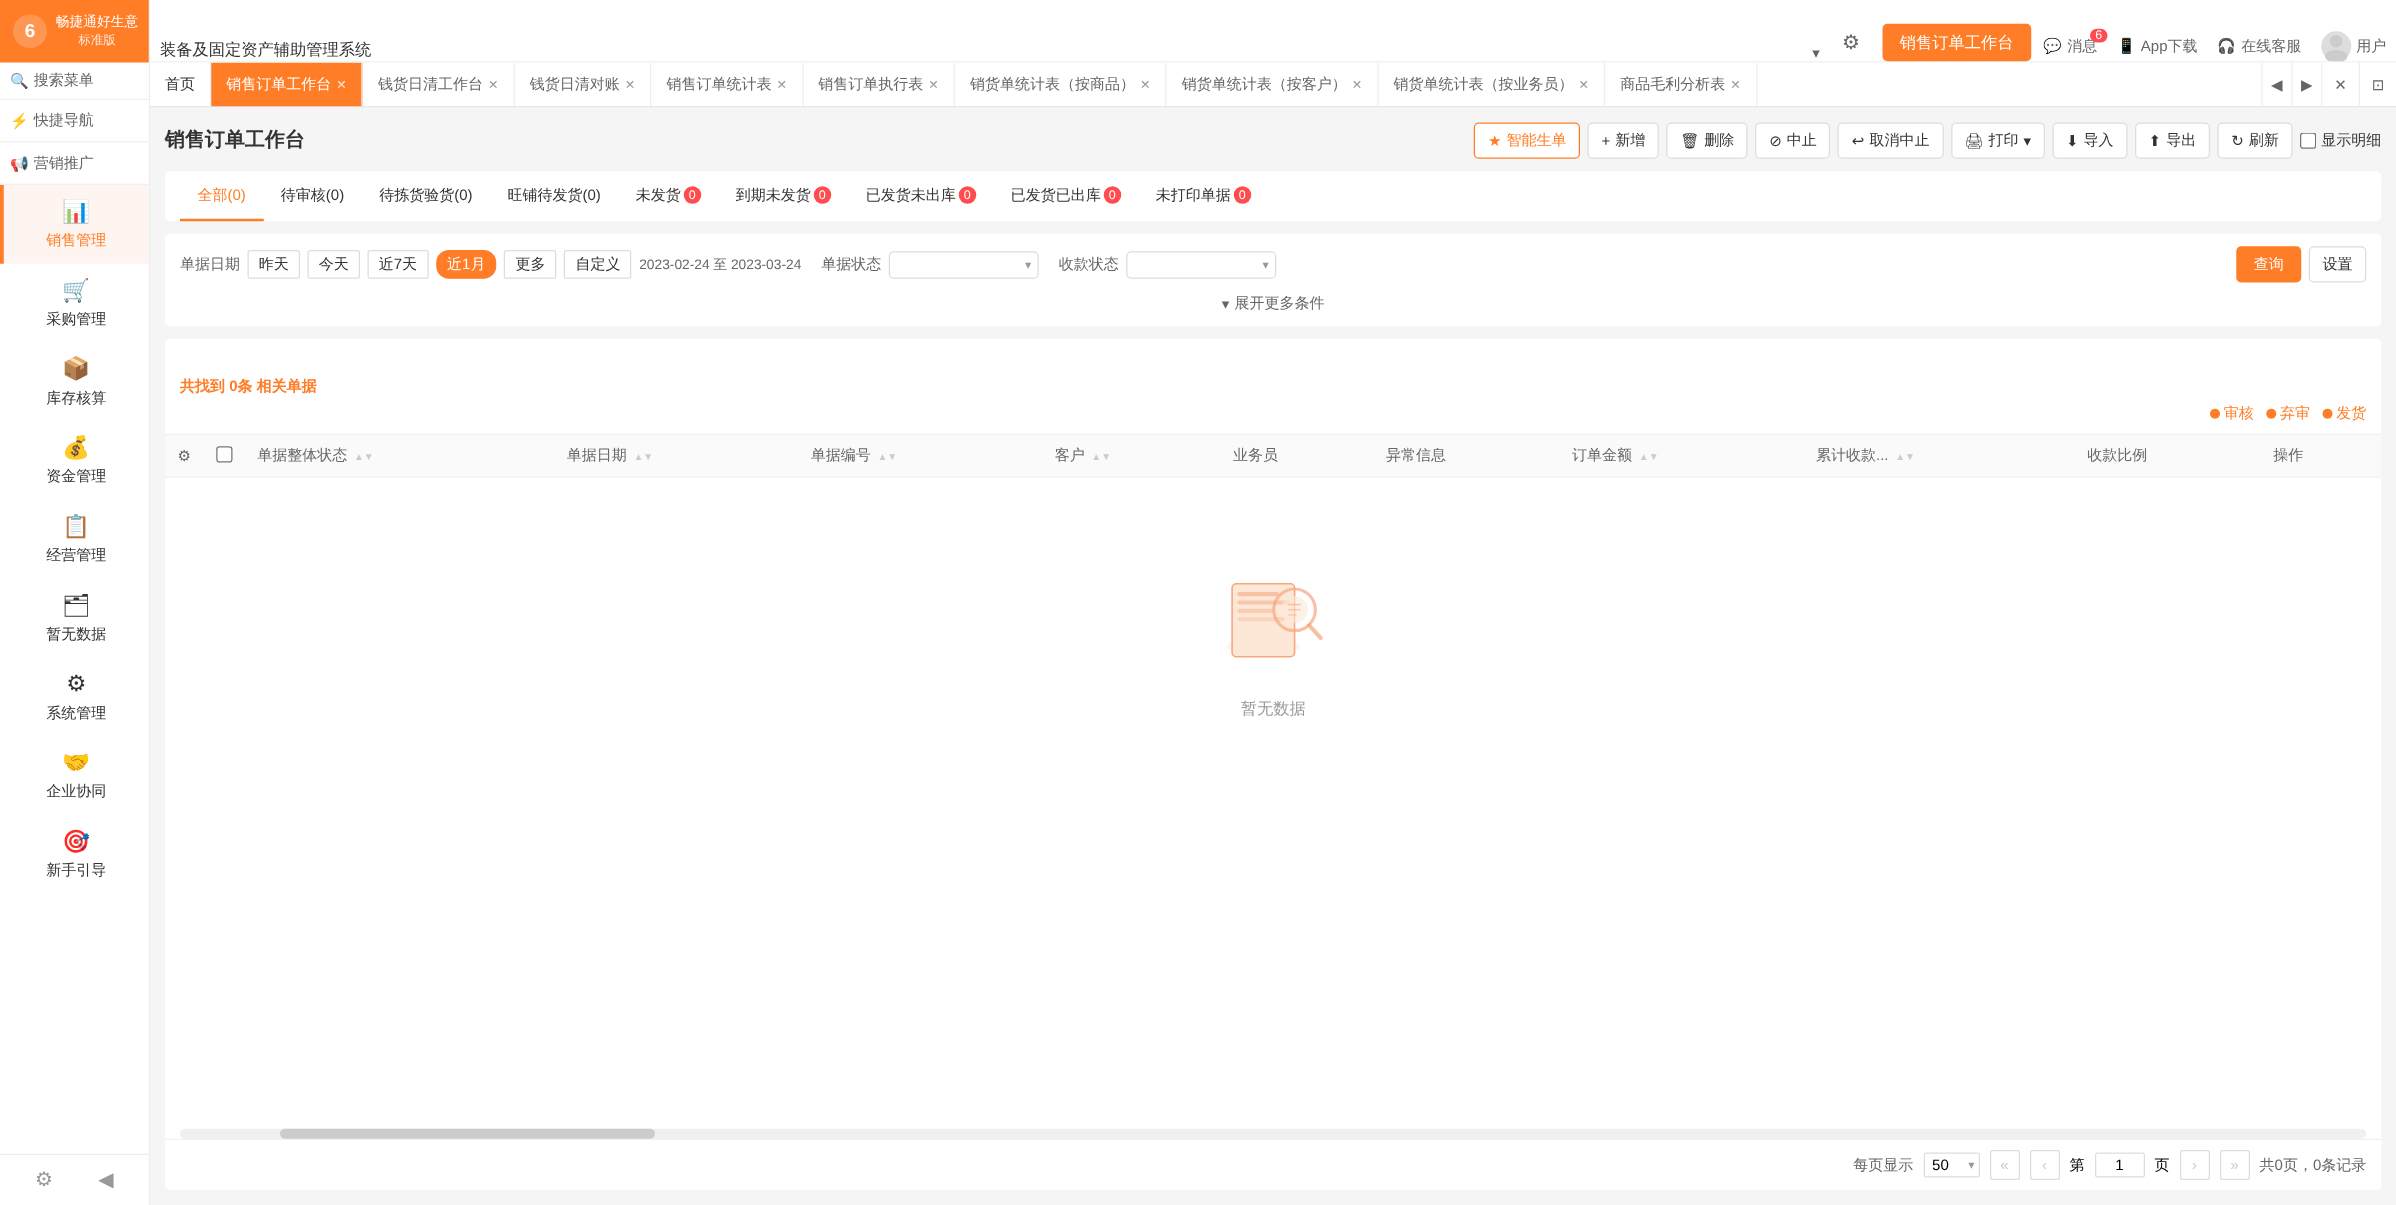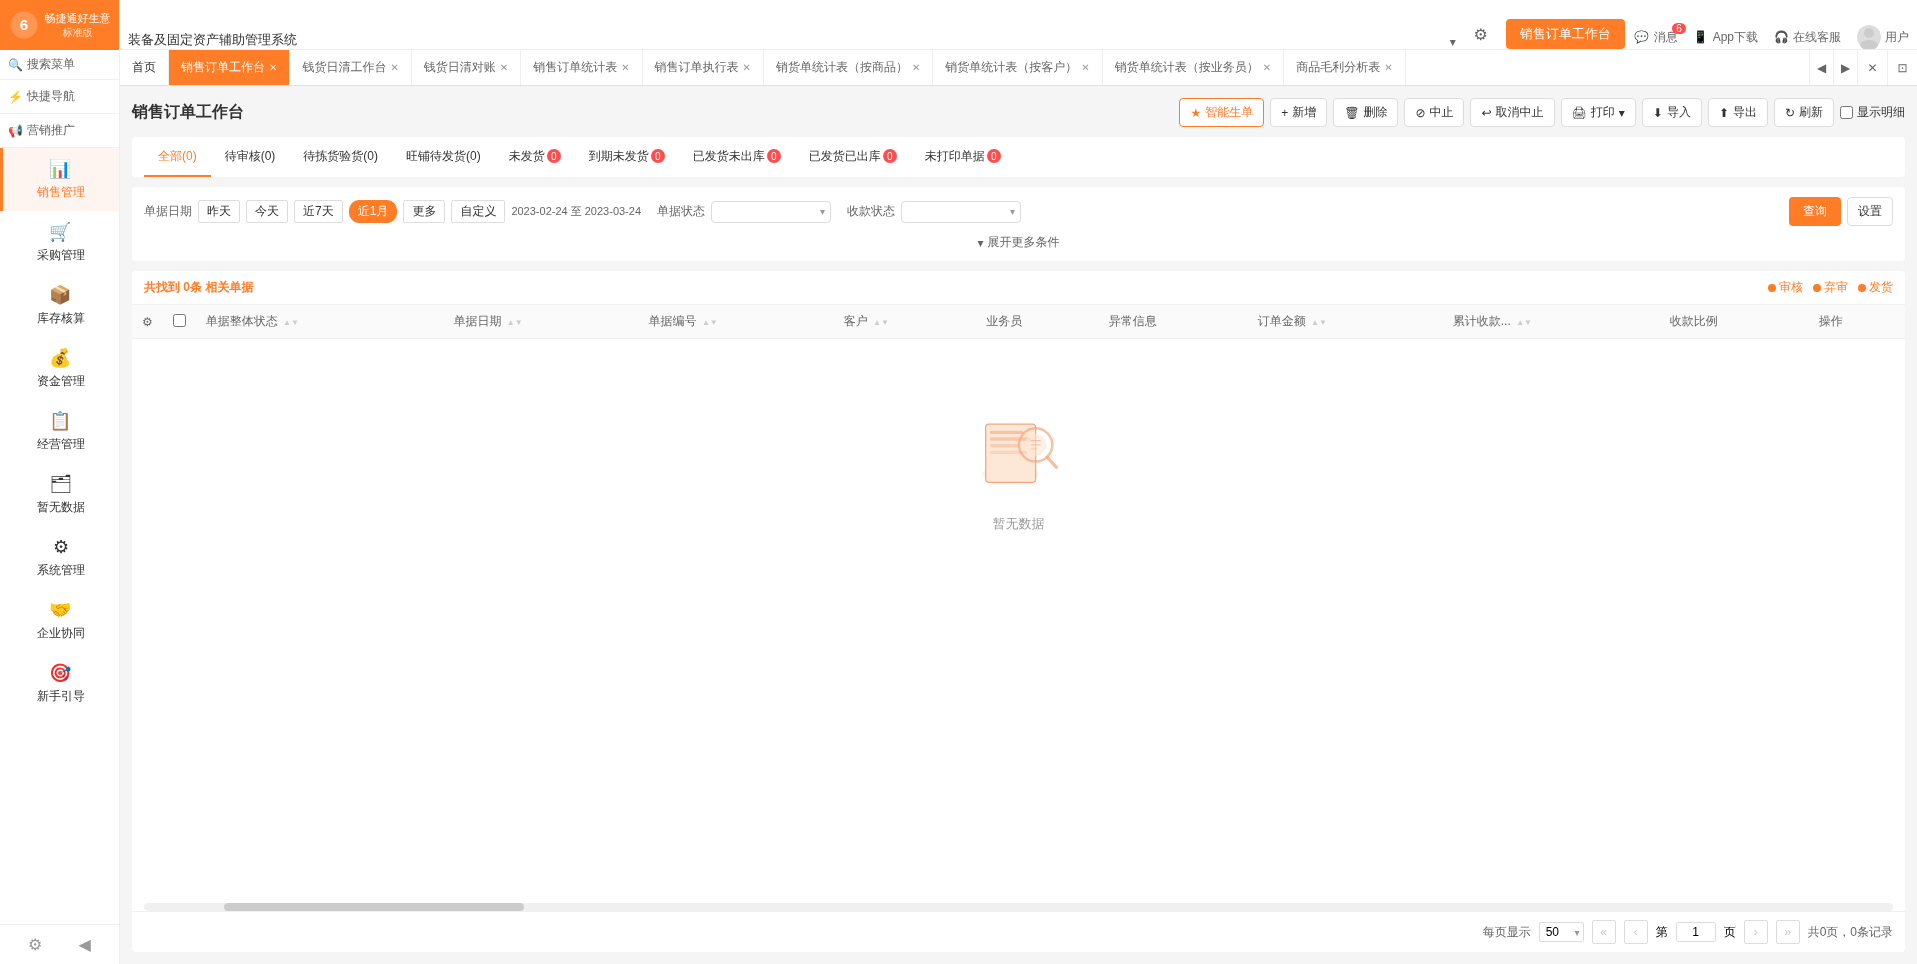--- a/index.html
+++ b/index.html
@@ -80,21 +80,21 @@
     .filter-select { border: 1px solid #ddd; border-radius: 4px; padding: 3px 24px 3px 8px; font-size: 12px; color: #333; background: #fff; cursor: pointer; appearance: none; min-width: 120px; position: relative; }
     .filter-select-wrap { position: relative; display: inline-flex; align-items: center; }
     .filter-select-wrap::after { content: '▾'; position: absolute; right: 6px; color: #999; pointer-events: none; font-size: 10px; }
     .filter-expand { display: flex; align-items: center; gap: 4px; color: #666; cursor: pointer; font-size: 12px; margin: 0 auto; }
 
     
     .table-area { background: #fff; border-radius: 4px; flex: 1; display: flex; flex-direction: column; overflow: hidden; }
     .table-info { display: flex; align-items: center; justify-content: space-between; padding: 8px 12px; border-bottom: 1px solid #f0f0f0; }
     .table-count { font-size: 12px; color: #666; }
     .table-count span { color: #ff7d27; font-weight: 600; }
-    .table-batch { display: flex; align-items: center; gap: 10px; }
+    .table-batch { display: flex; align-items: center; gap: 10px; margin-top: 43px; }
     .batch-btn { display: flex; align-items: center; gap: 3px; font-size: 12px; color: #ff7d27; cursor: pointer; }
     .dot-orange { width: 8px; height: 8px; border-radius: 50%; background: #ff7d27; }
 
     
     .table-wrap { flex: 1; overflow: auto; }
     table { width: 100%; border-collapse: collapse; font-size: 12px; }
     th { background: #fafafa; color: #666; padding: 8px 10px; text-align: left; border-bottom: 1px solid #f0f0f0; white-space: nowrap; font-weight: normal; position: sticky; top: 0; z-index: 1; }
     th .sort-icons { display: inline-flex; flex-direction: column; margin-left: 2px; line-height: 0.8; color: #ccc; font-size: 8px; }
     td { padding: 8px 10px; border-bottom: 1px solid #f8f8f8; color: #333; white-space: nowrap; }
 

